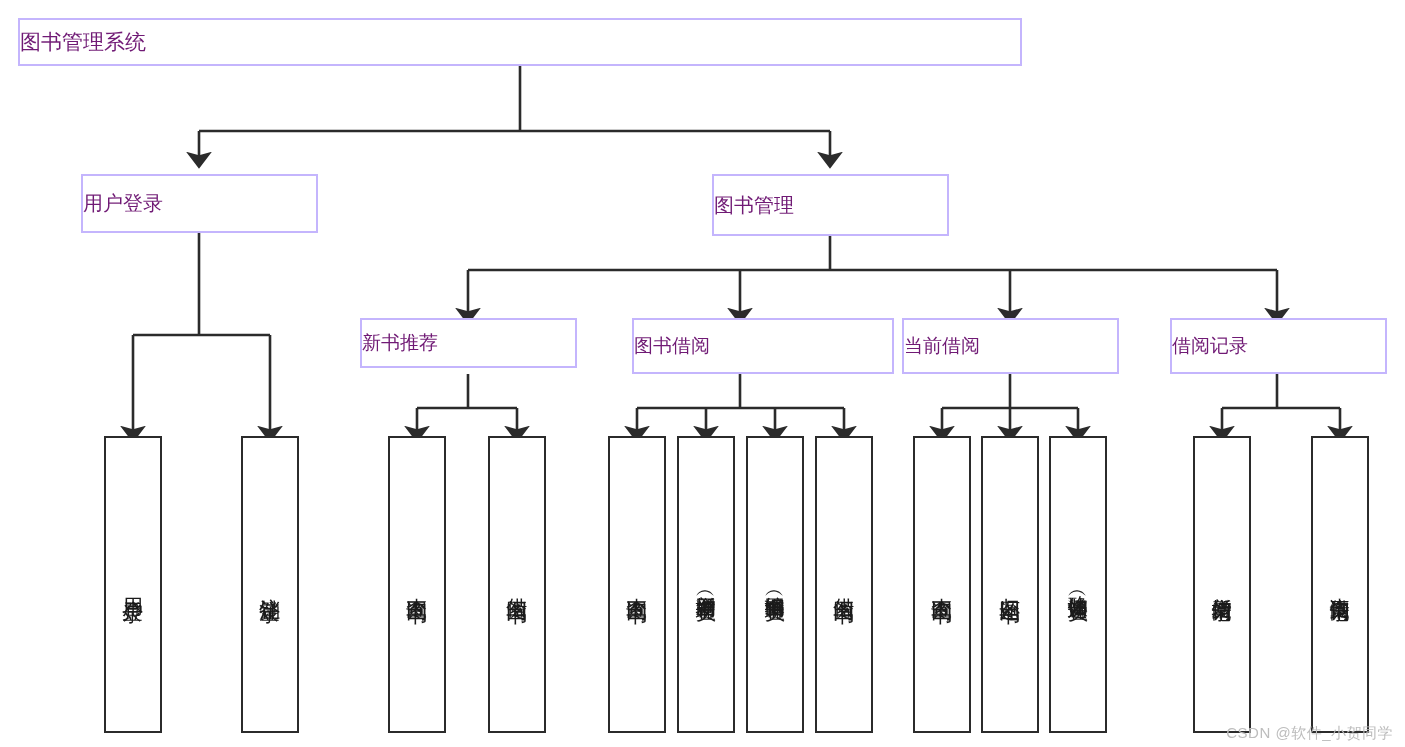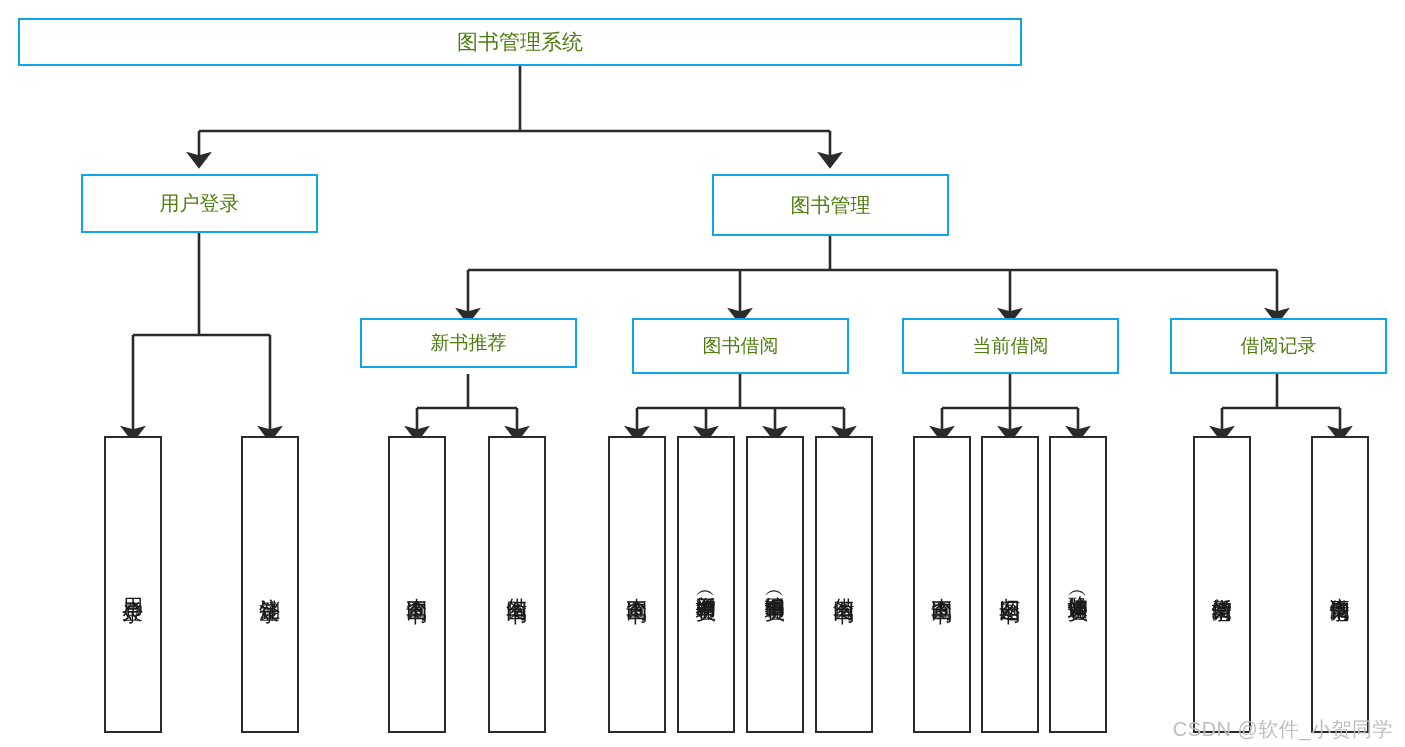--- a/index.html
+++ b/index.html
@@ -10,25 +10,25 @@
     overflow:hidden;
     position:relative;
   }
   #stage{position:absolute;left:0;top:0;width:1405px;height:747px;}
   svg.links{position:absolute;left:0;top:0;width:1405px;height:747px;pointer-events:none;}
 
   .node{
     position:absolute;
     box-sizing:border-box;
     background:#ffffff;
-    border:2px solid #0ea5e9;
+    border:2px solid #c4b5fd;
     display:flex;
     align-items:center;
-    justify-content:center;
-    color:#4d7c0f;
+    justify-content:flex-start;
+    color:#701a75;
   }
   .node.root{font-size:21px;}
   .node.lvl1{font-size:20px;}
   .node.lvl2{font-size:19px;}
 
   .leaf{
     position:absolute;
     box-sizing:border-box;
     background:#ffffff;
     border:2px solid #2b2b2b;
@@ -46,21 +46,21 @@
     color:#1b1b1b;
     white-space:nowrap;
     text-align:center;
   }
   .leaf.tall .vtext{font-size:20px;letter-spacing:1px;}
 
   #watermark{
     position:absolute;
     right:12px;
     bottom:4px;
-    font-size:20px;
+    font-size:15px;
     color:#bdbdbd;
     white-space:nowrap;
     letter-spacing:0.5px;
   }
 </style>
 </head>
 <body>
 
 <div id="stage">
 
@@ -121,21 +121,21 @@
   <div class="node lvl1" style="left:81px;top:174px;width:237px;height:59px;">
     <span>用户登录</span>
   </div>
   <div class="node lvl1" style="left:712px;top:174px;width:237px;height:62px;">
     <span>图书管理</span>
   </div>
 
   <div class="node lvl2" style="left:360px;top:318px;width:217px;height:50px;">
     <span>新书推荐</span>
   </div>
-  <div class="node lvl2" style="left:632px;top:318px;width:217px;height:56px;">
+  <div class="node lvl2" style="left:632px;top:318px;width:262px;height:56px;">
     <span>图书借阅</span>
   </div>
   <div class="node lvl2" style="left:902px;top:318px;width:217px;height:56px;">
     <span>当前借阅</span>
   </div>
   <div class="node lvl2" style="left:1170px;top:318px;width:217px;height:56px;">
     <span>借阅记录</span>
   </div>
 
   <div class="leaf" style="left:104px;top:436px;width:58px;height:297px;">

